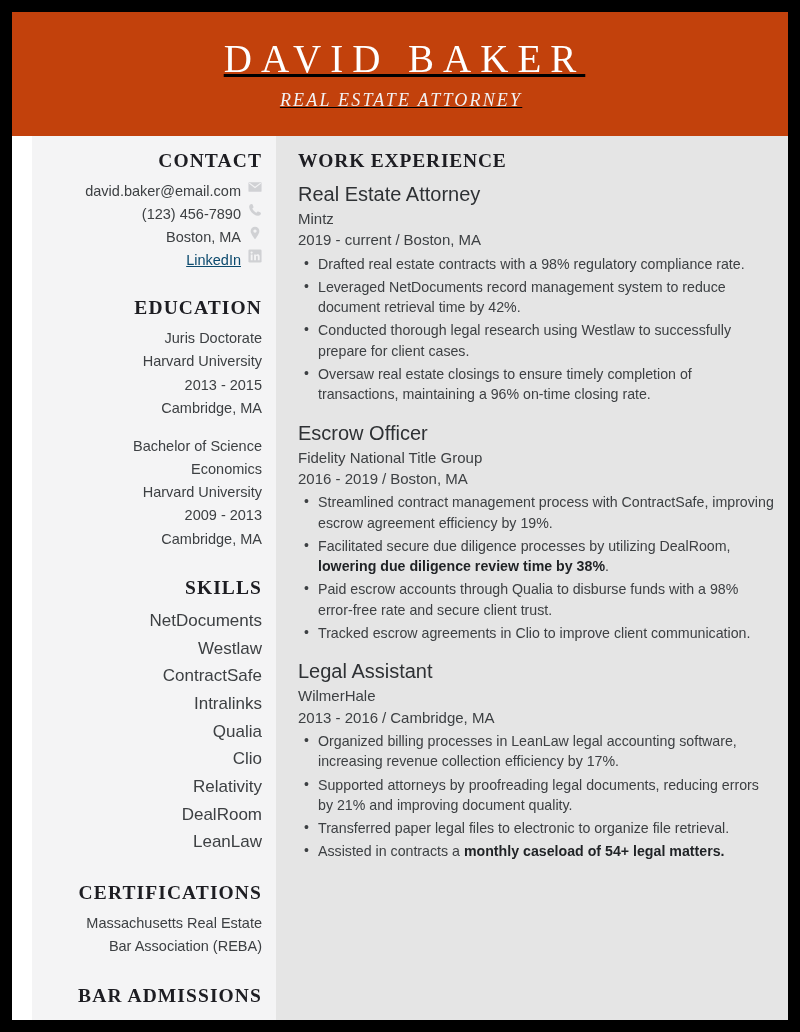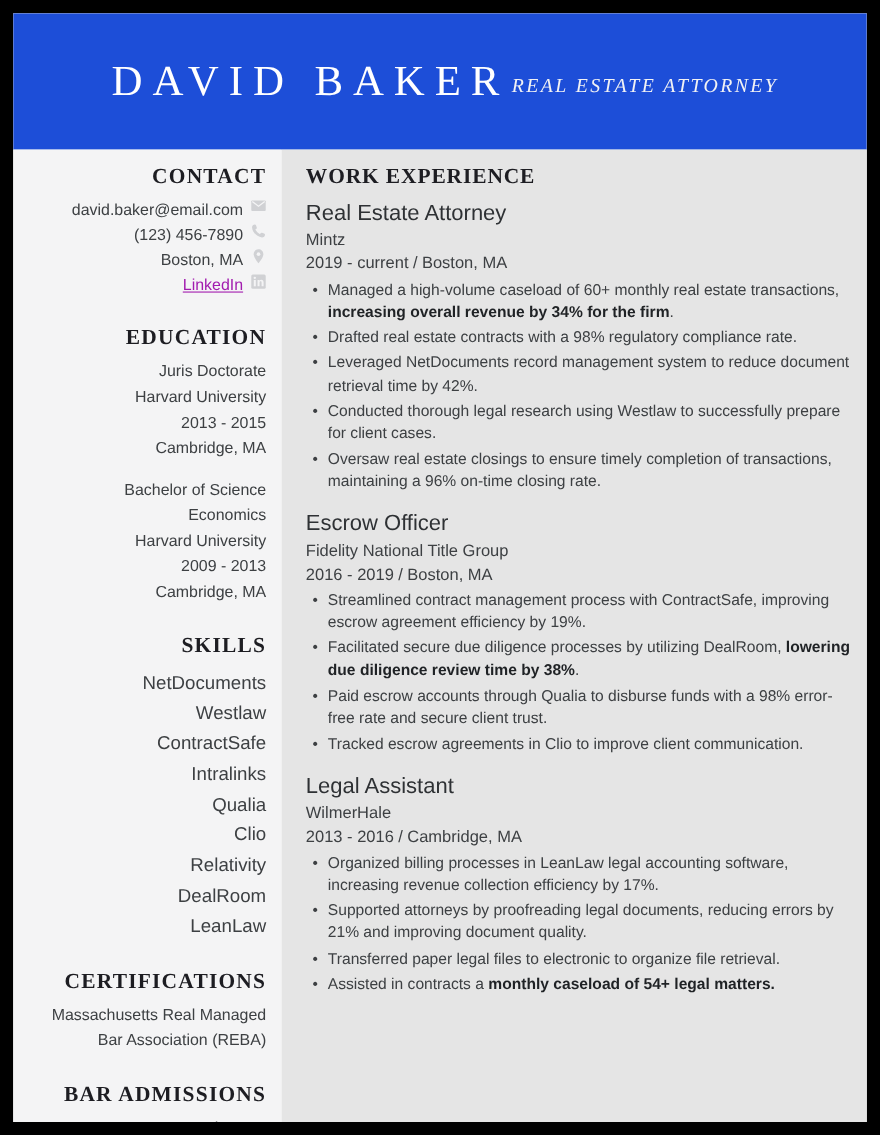--- a/index.html
+++ b/index.html
@@ -17,25 +17,26 @@
     top: 12px;
     width: 776px;
     height: 1008px;
     background: #ffffff;
     overflow: hidden;
   }
 
   
   .header {
     height: 124px;
-    background: #1d4ed8;
+    background: #c2410c;
     display: flex;
-    flex-direction: row;
+    flex-direction: column;
     align-items: center;
     justify-content: center;
+    text-decoration: underline;
   }
   .header-name {
     font-family: "Liberation Serif", serif;
     font-size: 39px;
     font-weight: 400;
     letter-spacing: 9px;
     color: #ffffff;
     text-indent: 9px;
     line-height: 1.15;
   }
@@ -47,20 +48,21 @@
     color: #f2f2f4;
     text-indent: 2.2px;
     margin-top: 8px;
   }
 
   
   .body-cols {
     display: flex;
     align-items: stretch;
     height: 884px;
+    padding-left: 20px;
   }
 
   .sidebar {
     width: 244px;
     flex: 0 0 244px;
     background: #f4f4f5;
     padding: 14px 14px 0 12px;
     text-align: right;
   }
 
@@ -94,21 +96,21 @@
   .contact-row {
     display: flex;
     justify-content: flex-end;
     gap: 7px;
     font-size: 14.5px;
     color: #3d4043;
     line-height: 1.52;
     margin-bottom: 1px;
   }
   .contact-link {
-    color: #a21caf;
+    color: #0c4a6e;
   }
   .cicon { width: 14px; height: 14px; display: block; flex: 0 0 14px; }
   .cicon svg { width: 14px; height: 14px; display: block; }
 
   
   .side-line {
     font-size: 14.5px;
     color: #3d4043;
     line-height: 1.6;
   }
@@ -250,42 +252,41 @@
         <div class="skill-line">Intralinks</div>
         <div class="skill-line">Qualia</div>
         <div class="skill-line">Clio</div>
         <div class="skill-line">Relativity</div>
         <div class="skill-line">DealRoom</div>
         <div class="skill-line">LeanLaw</div>
       </div>
 
       <div class="side-heading spaced">CERTIFICATIONS</div>
       <div>
-        <div class="side-line">Massachusetts Real Managed</div>
+        <div class="side-line">Massachusetts Real Estate</div>
         <div class="side-line">Bar Association (REBA)</div>
       </div>
 
       <div class="side-heading spaced">BAR ADMISSIONS</div>
       <div>
         <div class="side-line">Massachusetts</div>
       </div>
 
     </aside>
 
     <section class="main">
       <div class="main-heading">WORK EXPERIENCE</div>
 
       <div class="job">
         <div class="job-title">Real Estate Attorney</div>
         <div class="job-company">Mintz</div>
         <div class="job-meta">
           <span>2019 - current</span><span class="sep">/</span><span>Boston, MA</span>
         </div>
         <ul class="bullets">
-          <li><span>Managed a high-volume caseload of 60+ monthly real estate transactions, </span><b>increasing overall revenue by 34% for the firm</b><span>.</span></li>
           <li><span>Drafted real estate contracts with a 98% regulatory compliance rate.</span></li>
           <li><span>Leveraged NetDocuments record management system to reduce document retrieval time by 42%.</span></li>
           <li><span>Conducted thorough legal research using Westlaw to successfully prepare for client cases.</span></li>
           <li><span>Oversaw real estate closings to ensure timely completion of transactions, maintaining a 96% on-time closing rate.</span></li>
         </ul>
       </div>
 
       <div class="job">
         <div class="job-title">Escrow Officer</div>
         <div class="job-company">Fidelity National Title Group</div>

